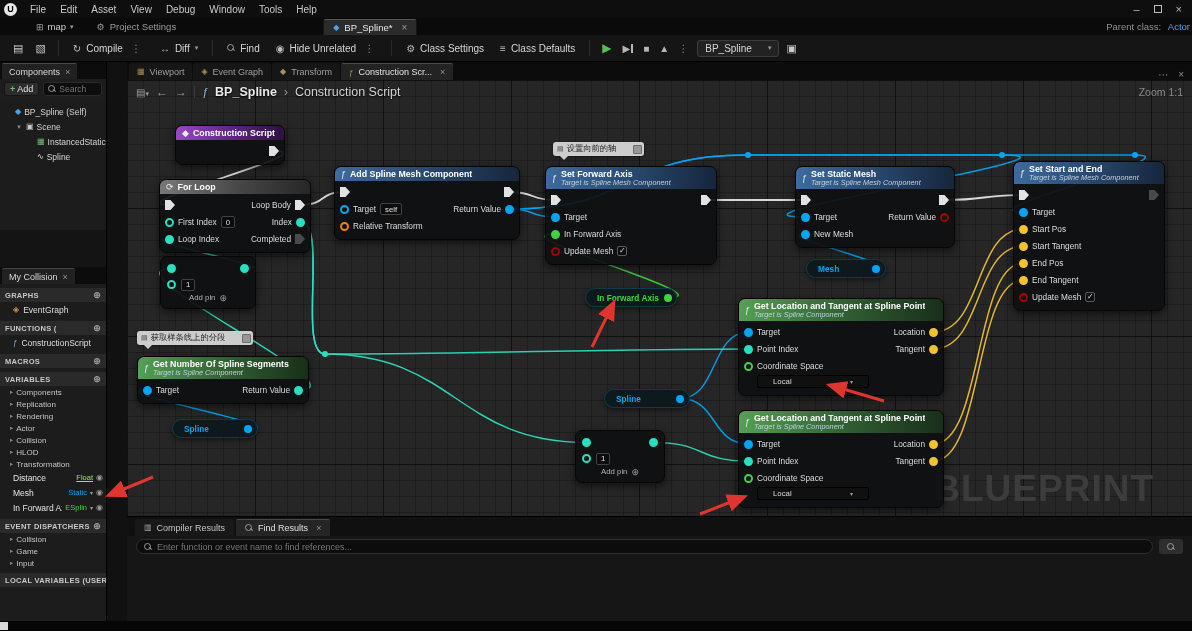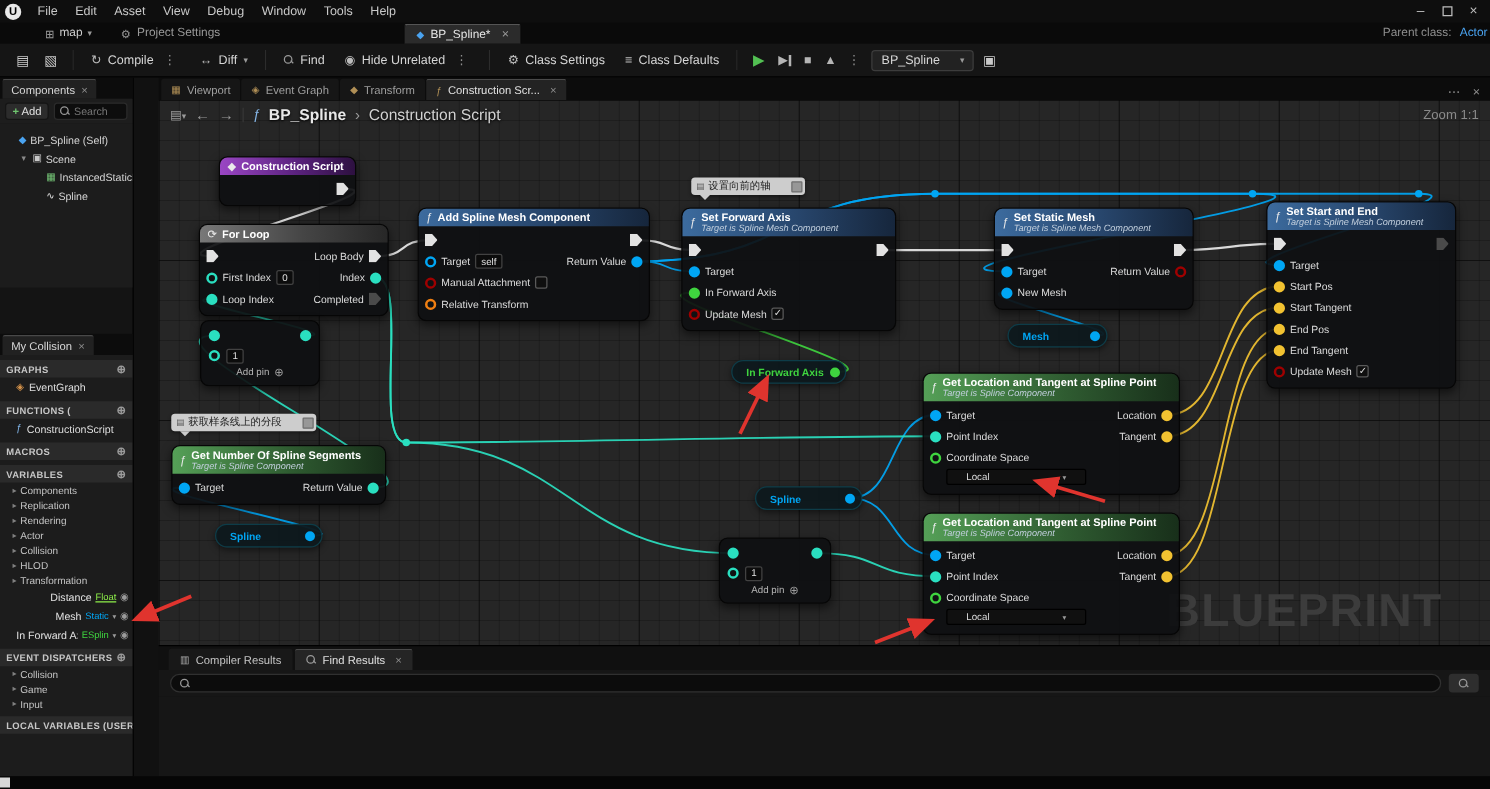--- a/index.html
+++ b/index.html
@@ -59,21 +59,21 @@
 .tree-row{display:flex;align-items:center;gap:3px;height:15px;font-size:8.5px;color:#d4d4d4;white-space:nowrap;}
 .tree-caret{width:8px;font-size:7px;color:#8a8a8a;text-align:center;flex:0 0 auto;}
 .t-ico{font-size:8px;flex:0 0 auto;}
 .mybp-body{background:#1c1c1c;overflow:hidden;position:absolute;top:222px;bottom:0;left:0;right:0;}
 .bp-section{height:14px;margin-top:4px;background:#2a2a2a;display:flex;align-items:center;justify-content:space-between;padding:0 5px;font-size:7.5px;font-weight:bold;color:#c7c7c7;letter-spacing:.3px;white-space:nowrap;overflow:hidden;}
 .plus{color:#9a9a9a;font-size:9px;}
 .bp-item{display:flex;align-items:center;gap:4px;height:15px;padding-left:13px;font-size:8.5px;color:#dedede;}
 .bp-cat{display:flex;align-items:center;gap:3px;height:12px;padding-left:10px;font-size:8px;color:#c4c4c4;}
 .cat-caret{font-size:6.5px;color:#808080;}
 .bp-var{display:flex;align-items:center;height:15px;padding:0 3px 0 13px;font-size:8.5px;color:#e2e2e2;gap:3px;}
-.v-label{flex:1;white-space:nowrap;overflow:hidden;text-align:right;}
+.v-label{flex:1;white-space:nowrap;overflow:hidden;}
 .v-type{font-size:7.5px;white-space:nowrap;}
 .v-caret{font-size:6px;color:#9a9a9a;}
 .v-eye{font-size:8px;color:#9a9a9a;}
 
 
 .graph-tabrow{position:absolute;top:62px;left:127px;right:0;height:18px;background:#0c0c0c;display:flex;align-items:flex-end;padding-left:2px;z-index:6;}
 .g-tab{display:flex;align-items:center;gap:5px;padding:2px 8px;height:17px;font-size:9px;color:#9f9f9f;background:#161616;border-radius:2px 2px 0 0;margin-right:1px;}
 .g-tab.active{background:#232323;color:#e2e2e2;border-top:1px solid #4a4a4a;}
 .g-ico{font-size:8px;color:#b08f56;}
 .g-x{color:#8f8f8f;font-size:9px;margin-left:3px;}
@@ -560,30 +560,20 @@
               <div class="pin-wrap out">
                 <div class="pin-line">
                   <span class="pin-label">Return Value</span>
                   <span class="p-dot" style="border-color: rgb(0, 166, 244); background: rgb(0, 166, 244);"></span>
                 </div>
               </div>
             </div>
             <div class="node-row">
               <div class="pin-wrap in">
                 <div class="pin-line">
-                  <span class="p-dot" style="border-color: rgb(159, 0, 0);"></span>
-                  <span class="pin-label">Manual Attachment</span>
-                  <span class="chk"></span>
-                </div>
-              </div>
-              <div class="pin-gap"></div>
-            </div>
-            <div class="node-row">
-              <div class="pin-wrap in">
-                <div class="pin-line">
                   <span class="p-dot" style="border-color: rgb(240, 127, 18);"></span>
                   <span class="pin-label">Relative Transform</span>
                 </div>
               </div>
               <div class="pin-gap"></div>
             </div>
           </div>
         </div>
         <div class="node kind-func" style="left: 418px; top: 86px; width: 172px;">
           <div class="node-head">
@@ -950,20 +940,21 @@
     </div>
     <div class="b-tab active">
       <span class="mag"></span>
       <span>Find Results</span>
       <span class="g-x">×</span>
     </div>
   </div>
   <div class="find-row">
     <div class="find-input">
       <span class="mag"></span>
+      <input placeholder="Enter function or event name to find references..." style="">
     </div>
     <div class="find-chip">
       <span class="mag"></span>
     </div>
   </div>
   <div class="results-body"></div>
 
   <div class="status-strip">
     <span class="status-chip"></span>
   </div>

